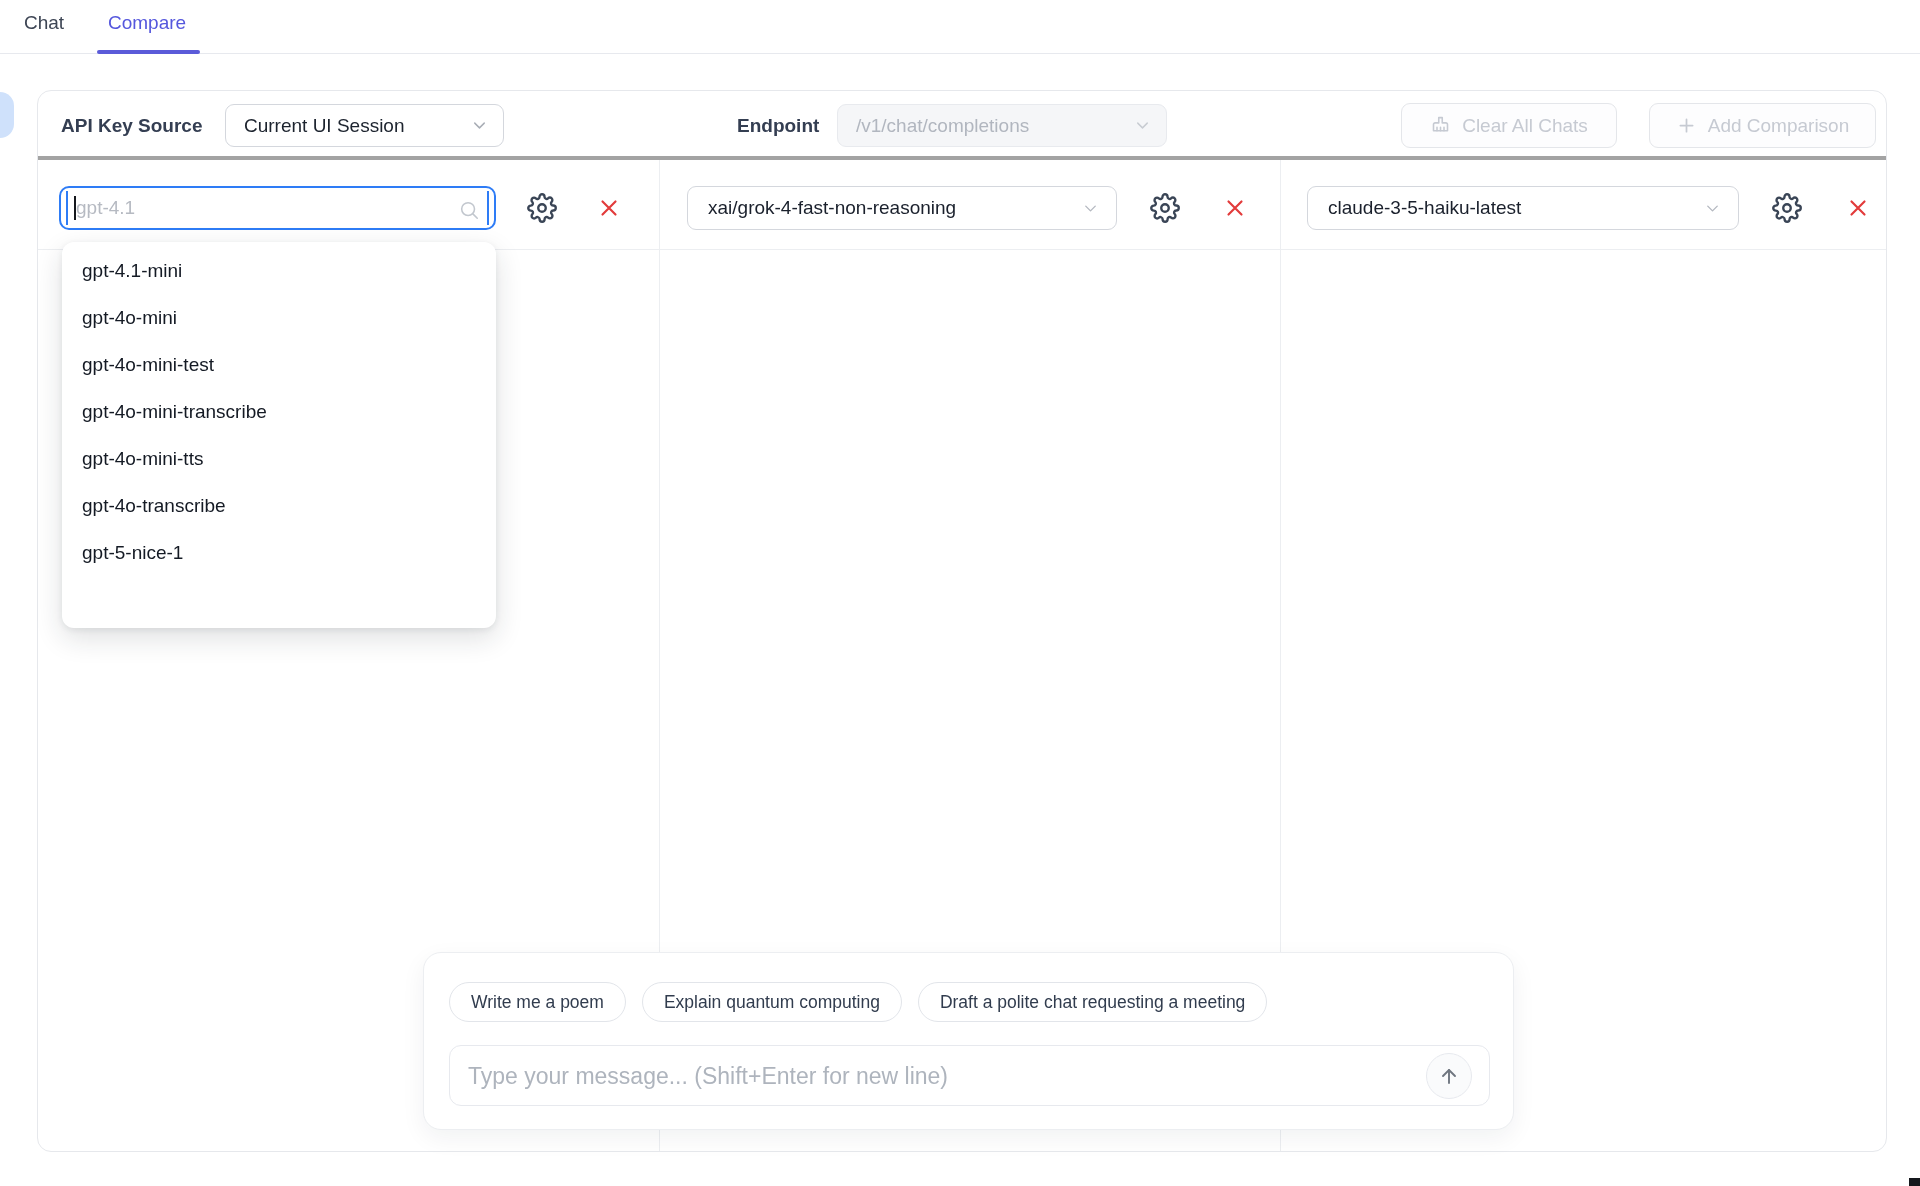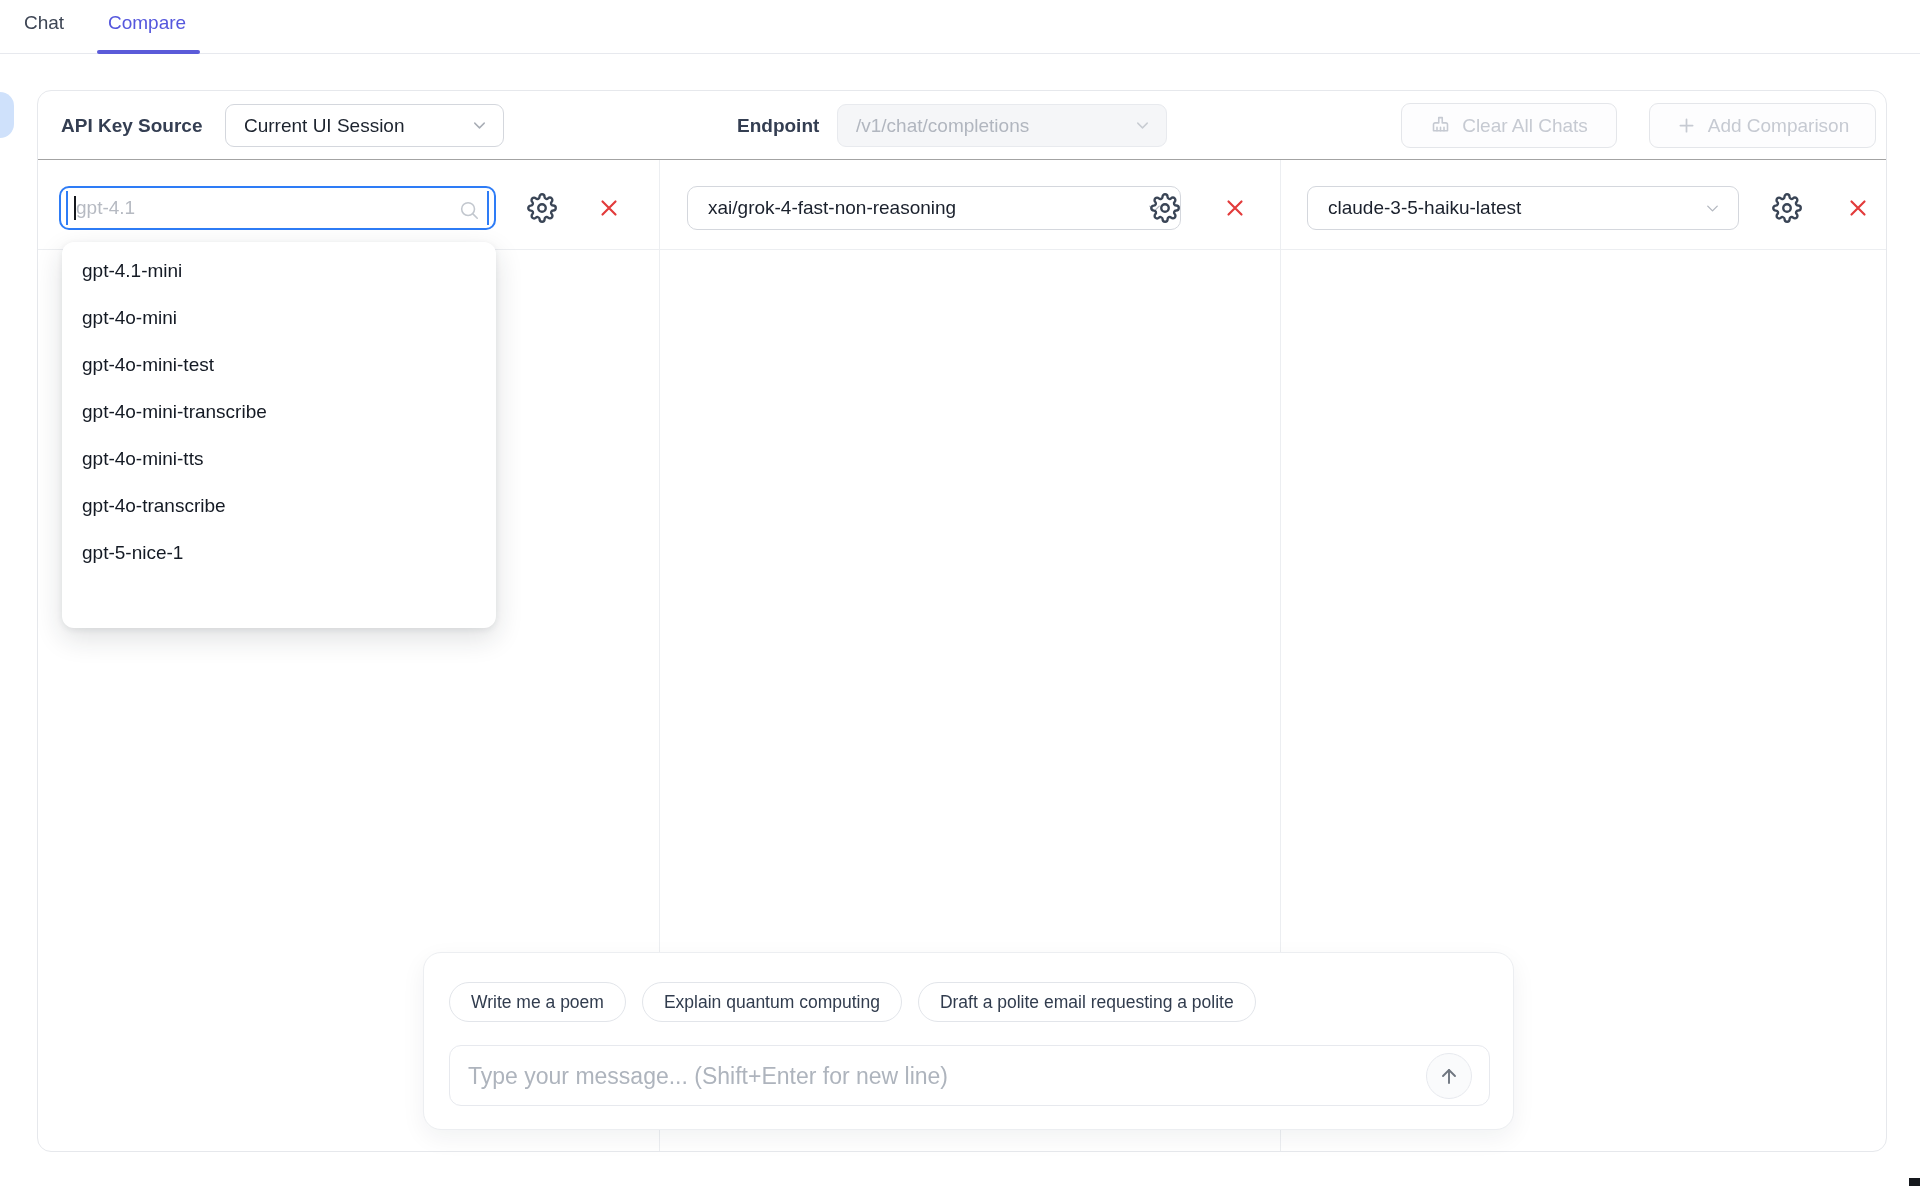--- a/index.html
+++ b/index.html
@@ -18,21 +18,21 @@
   .tab { position: absolute; top: 12px; font-size: 19px; font-weight: 500; cursor: pointer; }
   .tab-chat { left: 24px; color: #3d4554; }
   .tab-compare { left: 108px; color: #5557dd; }
   .tab-underline { position: absolute; left: 97px; top: 50px; width: 103px; height: 4px; background: #5b5bd9; border-radius: 2px; }
 
   
   .drawer-handle { position: absolute; left: -14px; top: 92px; width: 28px; height: 46px; background: #cfe1fb; border-radius: 14px; }
 
   
   .card { position: absolute; left: 37px; top: 90px; width: 1850px; height: 1062px; background: #fff; border: 1px solid #e6e8ec; border-radius: 14px; }
-  .card-header { position: absolute; left: 0; top: 0; width: 100%; height: 69px; border-bottom: 1px solid #a3a3a3; }
+  .card-header { position: absolute; left: 0; top: 0; width: 100%; height: 69px; border-bottom: 4px solid #a3a3a3; }
   .hdr-label { position: absolute; top: 24px; font-size: 19px; font-weight: 700; color: #343e52; }
   .lbl-apikey { left: 23px; }
   .lbl-endpoint { left: 699px; }
   .select {
     position: absolute; top: 13px; height: 43px; border: 1px solid #d4d7dd; border-radius: 9px;
     background: #fff; display: flex; align-items: center; justify-content: space-between;
     padding: 0 14px 0 18px; font-size: 19px; color: #1c232e; cursor: pointer;
   }
   .sel-apikey { left: 187px; width: 279px; }
   .sel-endpoint { left: 799px; width: 330px; background: #f5f6f8; border-color: #e8eaee; color: #b1b6bf; cursor: default; }
@@ -49,21 +49,21 @@
   .vdiv { position: absolute; top: 69px; bottom: 0; width: 1px; background: #eceef1; }
   .vdiv-1 { left: 621px; }
   .vdiv-2 { left: 1242px; }
   .hdiv-selrow { position: absolute; left: 0; top: 158px; width: 100%; height: 1px; background: #eceef1; }
 
   .model-select {
     position: absolute; top: 95px; height: 44px; border: 1px solid #d4d7dd; border-radius: 9px; background: #fff;
     display: flex; align-items: center; justify-content: space-between; padding: 0 16px 0 20px;
     font-size: 19px; color: #1a202c; cursor: pointer;
   }
-  .msel-2 { left: 649px; width: 494px; border-radius: 10px; }
+  .msel-2 { left: 649px; width: 430px; }
   .msel-3 { left: 1269px; width: 432px; }
   .icon-btn { position: absolute; top: 100px; width: 34px; height: 34px; display: flex; align-items: center; justify-content: center; background: none; border: none; cursor: pointer; color: #3a4556; }
   .gear-1 { left: 487px; }  .x-1 { left: 554px; }
   .gear-2 { left: 1110px; } .x-2 { left: 1180px; }
   .gear-3 { left: 1732px; } .x-3 { left: 1803px; }
 
   
   .model-search {
     position: absolute; left: 21px; top: 95px; width: 437px; height: 44px;
     border: 2px solid #2e7cf6; border-radius: 10px; background: #fff;
@@ -255,21 +255,21 @@
         <svg width="26" height="26" viewBox="0 0 24 24" fill="none" stroke="#e23b3b" stroke-width="2" stroke-linecap="round">
             <path d="M6 6l12 12M18 6L6 18"></path>
           </svg>
       </span>
     </button>
 
     <div class="composer">
       <div class="chips">
         <button class="chip">Write me a poem</button>
         <button class="chip">Explain quantum computing</button>
-        <button class="chip">Draft a polite email requesting a polite</button>
+        <button class="chip">Draft a polite chat requesting a meeting</button>
       </div>
       <div class="msg-box">
         <textarea class="msg-input" placeholder="Type your message... (Shift+Enter for new line)" style=""></textarea>
         <button class="send-btn">
           <span>
             <svg width="24" height="24" viewBox="0 0 24 24" fill="none" stroke="currentColor" stroke-width="1.9" stroke-linecap="round" stroke-linejoin="round">
                 <path d="M12 19V6"></path>
                 <path d="M6 12l6-6 6 6"></path>
               </svg>
           </span>

